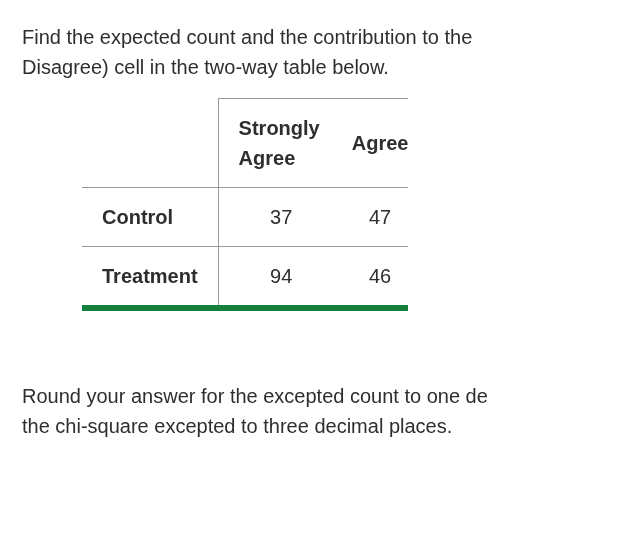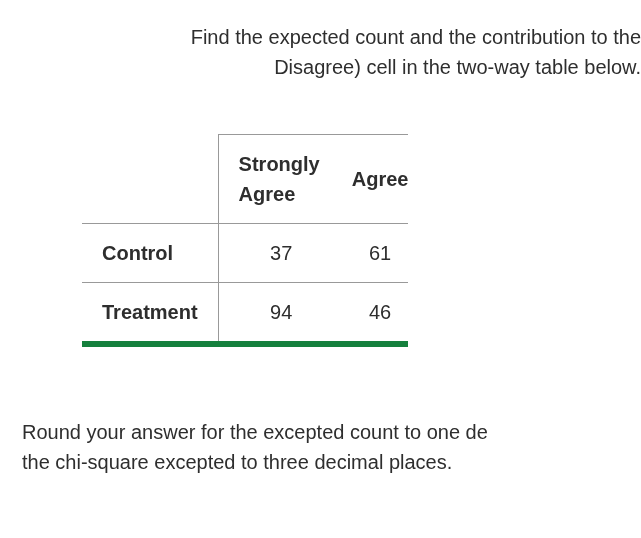--- a/index.html
+++ b/index.html
@@ -12,22 +12,21 @@
       font-size: 20px;
       color: #2e2e2e;
       padding: 22px 0 22px 22px;
       width: 641px;
       height: 538px;
       overflow: hidden;
       line-height: 1.5;
       background: #fff;
     }
     .question-text {
-      margin-bottom: 52px;
-      text-align: right;
+      margin-bottom: 16px;
     }
     .table-wrapper {
       display: flex;
       justify-content: flex-start;
       margin-bottom: 70px;
       padding-left: 60px;
     }
     table {
       border-collapse: collapse;
     }
@@ -95,21 +94,21 @@
         </th>
         <th class="col-agree">
           <span>Agree</span>
         </th>
       </tr>
     </thead>
     <tbody>
       <tr>
         <th>Control</th>
         <td class="first-data">37</td>
-        <td class="col-agree">61</td>
+        <td class="col-agree">47</td>
       </tr>
       <tr>
         <th>Treatment</th>
         <td class="first-data">94</td>
         <td class="col-agree">46</td>
       </tr>
     </tbody>
   </table>
 </div>
 

